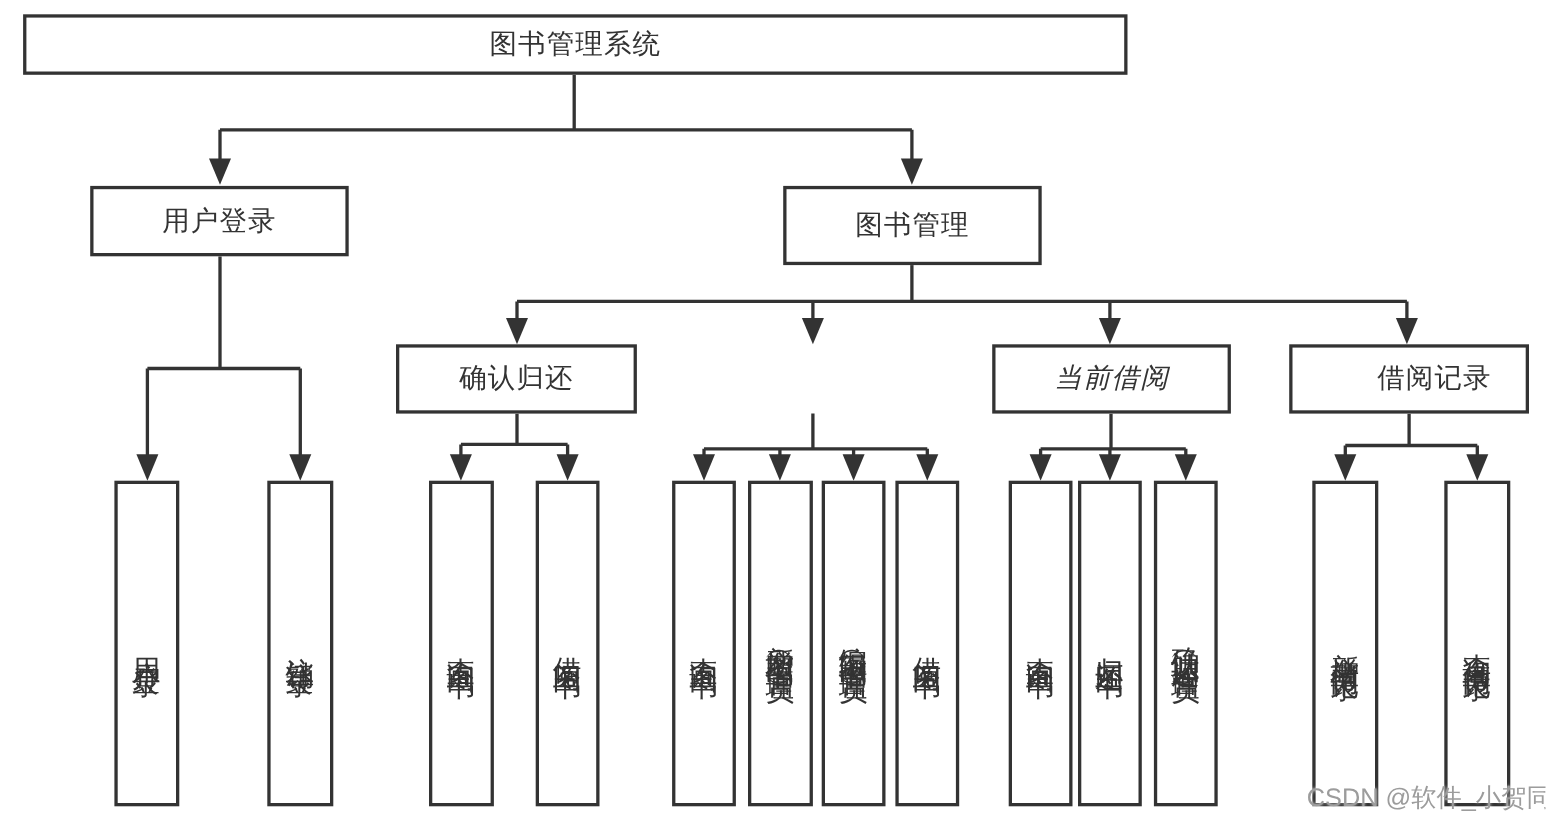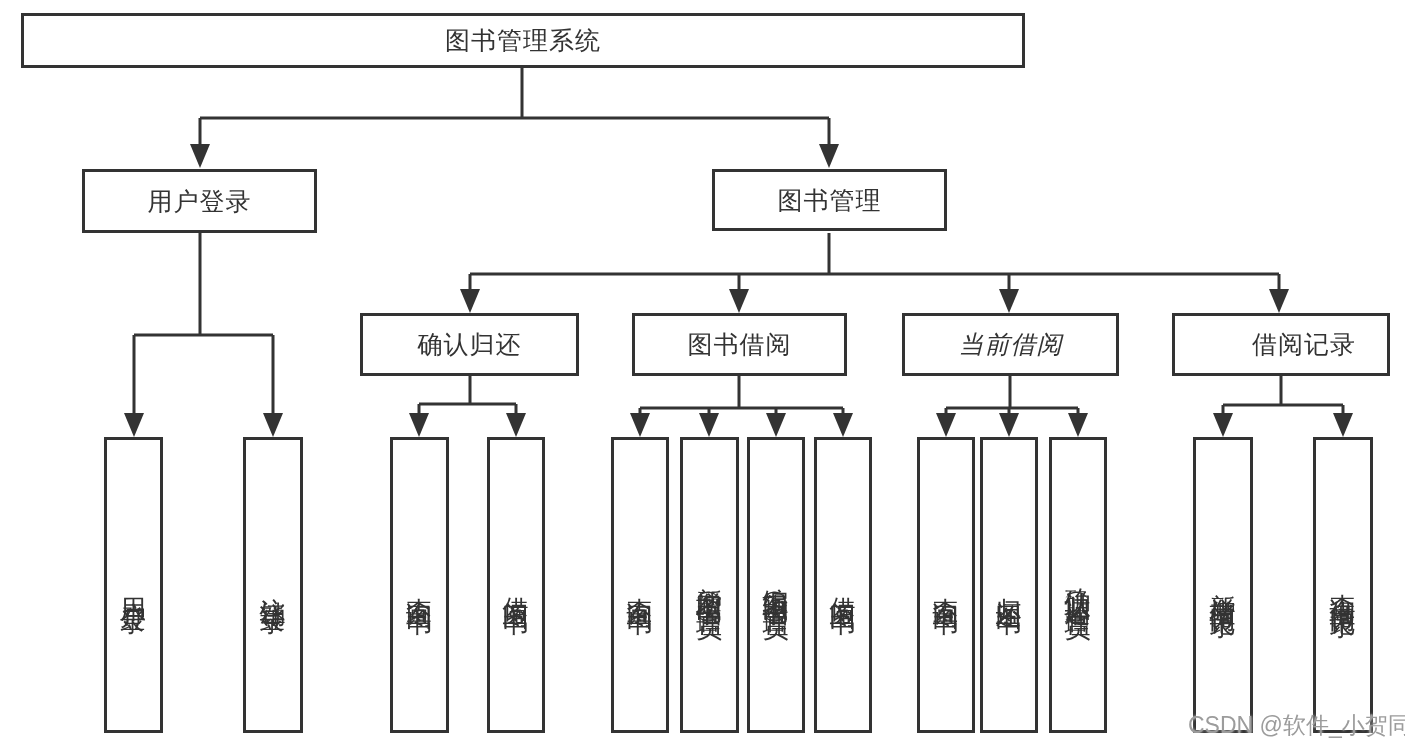--- a/index.html
+++ b/index.html
@@ -126,29 +126,26 @@
     </g>
   </svg>
 
   <div class="node hbox" style="left:21px;top:13px;width:1004px;height:55px;">
     <span>图书管理系统</span>
   </div>
 
   <div class="node hbox" style="left:82px;top:169px;width:235px;height:64px;">
     <span>用户登录</span>
   </div>
-  <div class="node hbox" style="left:712px;top:169px;width:235px;height:62px;">
+  <div class="node hbox" style="left:712px;top:169px;width:235px;height:72px;">
     <span>图书管理</span>
   </div>
 
   <div class="node hbox" style="left:360px;top:313px;width:219px;height:63px;">
     <span>确认归还</span>
-  </div>
-  <div class="node hbox" style="left:632px;top:313px;width:215px;height:63px;">
-    <span>图书借阅</span>
   </div>
   <div class="node hbox" style="left:902px;top:313px;width:217px;height:63px;font-style:italic;">
     <span>当前借阅</span>
   </div>
   <div class="node hbox" style="left:1172px;top:313px;width:218px;height:63px;padding-left:46px;">
     <span>借阅记录</span>
   </div>
 
   <div class="node vbox" style="left:104px;top:437px;width:59px;height:296px;">
     <span>用户登录</span>

